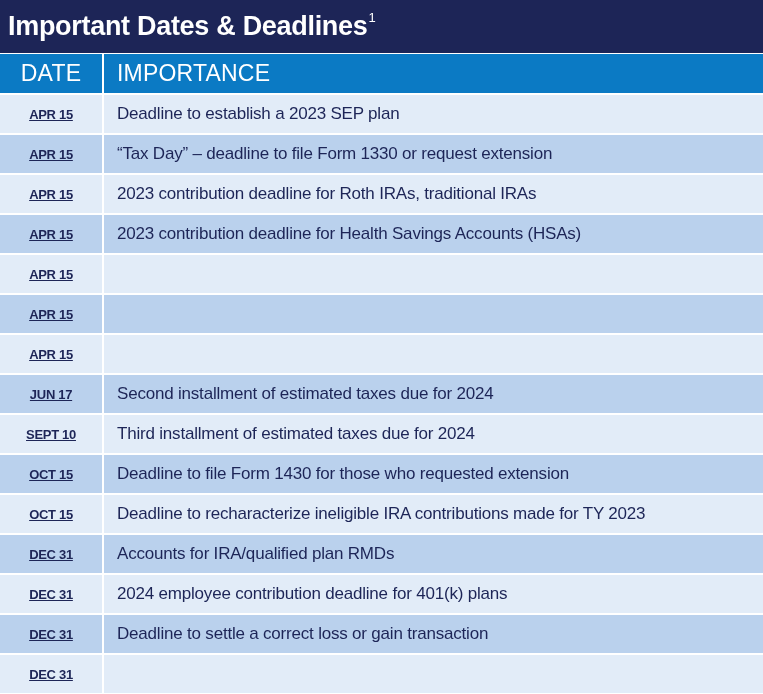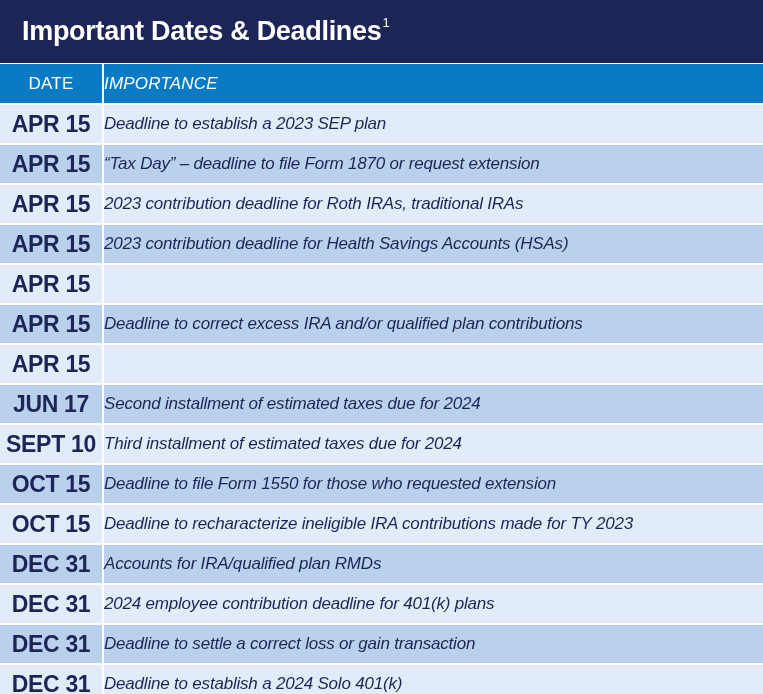--- a/index.html
+++ b/index.html
@@ -1,37 +1,37 @@
 <!DOCTYPE html>
 <html><head>
   <meta charset="utf-8">
   <style>
     html, body { margin: 0; padding: 0; background: #ffffff; }
     body { width: 763px; height: 694px; overflow: hidden; font-family: "Liberation Sans", sans-serif; }
     .wrap { width: 763px; position: relative; }
     .title-bar {
-      height: 63px; background: #1d2557; color: #ffffff;
-      display: flex; align-items: center; padding-left: 22px; box-sizing: border-box;
+      height: 53px; background: #1d2557; color: #ffffff;
+      display: flex; align-items: center; padding-left: 8px; box-sizing: border-box;
     }
     .title { font-size: 27px; font-weight: 700; letter-spacing: -0.3px; line-height: 1; }
     .title sup { font-size: 13px; font-weight: 400; position: relative; top: -3px; margin-left: 1px; }
     .thead {
       height: 40px; background: #0b7ac4; color: #ffffff; display: flex;
       border-top: 1px solid #ffffff; box-sizing: border-box;
     }
-    .thead .c-date, .thead .c-imp { display: flex; align-items: center; font-size: 17px; letter-spacing: 0.2px; }
+    .thead .c-date, .thead .c-imp { display: flex; align-items: center; font-size: 23px; letter-spacing: 0.2px; }
     .c-date { width: 104px; box-sizing: border-box; border-right: 2px solid #ffffff; justify-content: center; }
-    .c-imp { flex: 1; box-sizing: border-box; font-style: italic; }
+    .c-imp { flex: 1; padding-left: 13px; box-sizing: border-box; }
     .row {
       height: 40px; display: flex; border-top: 2px solid #ffffff; box-sizing: border-box;
       color: #1d2557; font-size: 17px;
     }
     .row.light { background: #e2ecf8; }
     .row.dark { background: #bad1ed; }
-    .row .c-date { display: flex; align-items: center; justify-content: center; font-weight: 700; letter-spacing: -0.3px; font-size: 23px; }
+    .row .c-date { display: flex; align-items: center; justify-content: center; font-weight: 700; letter-spacing: -0.3px; font-size: 13px; text-decoration: underline; }
     .row .c-imp { display: flex; align-items: center; letter-spacing: -0.2px; white-space: nowrap; }
   </style>
 </head>
 <body>
 
 <div class="wrap">
   <div class="title-bar">
     <span class="title"><span>Important Dates &amp; Deadlines</span><sup>1</sup></span>
   </div>
 
@@ -40,66 +40,64 @@
     <div class="c-imp">IMPORTANCE</div>
   </div>
 
   <div id="tbody">
     <div class="row light">
         <div class="c-date">APR 15</div>
         <div class="c-imp">Deadline to establish a 2023 SEP plan</div>
       </div>
     <div class="row dark">
         <div class="c-date">APR 15</div>
-        <div class="c-imp">“Tax Day” – deadline to file Form 1870 or request extension</div>
+        <div class="c-imp">“Tax Day” – deadline to file Form 1330 or request extension</div>
       </div>
     <div class="row light">
         <div class="c-date">APR 15</div>
         <div class="c-imp">2023 contribution deadline for Roth IRAs, traditional IRAs</div>
       </div>
     <div class="row dark">
         <div class="c-date">APR 15</div>
         <div class="c-imp">2023 contribution deadline for Health Savings Accounts (HSAs)</div>
       </div>
     <div class="row light">
         <div class="c-date">APR 15</div>
       </div>
     <div class="row dark">
         <div class="c-date">APR 15</div>
-        <div class="c-imp">Deadline to correct excess IRA and/or qualified plan contributions</div>
       </div>
     <div class="row light">
         <div class="c-date">APR 15</div>
       </div>
     <div class="row dark">
         <div class="c-date">JUN 17</div>
         <div class="c-imp">Second installment of estimated taxes due for 2024</div>
       </div>
     <div class="row light">
         <div class="c-date">SEPT 10</div>
         <div class="c-imp">Third installment of estimated taxes due for 2024</div>
       </div>
     <div class="row dark">
         <div class="c-date">OCT 15</div>
-        <div class="c-imp">Deadline to file Form 1550 for those who requested extension</div>
+        <div class="c-imp">Deadline to file Form 1430 for those who requested extension</div>
       </div>
     <div class="row light">
         <div class="c-date">OCT 15</div>
         <div class="c-imp">Deadline to recharacterize ineligible IRA contributions made for TY 2023</div>
       </div>
     <div class="row dark">
         <div class="c-date">DEC 31</div>
         <div class="c-imp">Accounts for IRA/qualified plan RMDs</div>
       </div>
     <div class="row light">
         <div class="c-date">DEC 31</div>
         <div class="c-imp">2024 employee contribution deadline for 401(k) plans</div>
       </div>
     <div class="row dark">
         <div class="c-date">DEC 31</div>
         <div class="c-imp">Deadline to settle a correct loss or gain transaction</div>
       </div>
     <div class="row light">
         <div class="c-date">DEC 31</div>
-        <div class="c-imp">Deadline to establish a 2024 Solo 401(k)</div>
       </div>
   </div>
 </div>
 
 </body></html>

